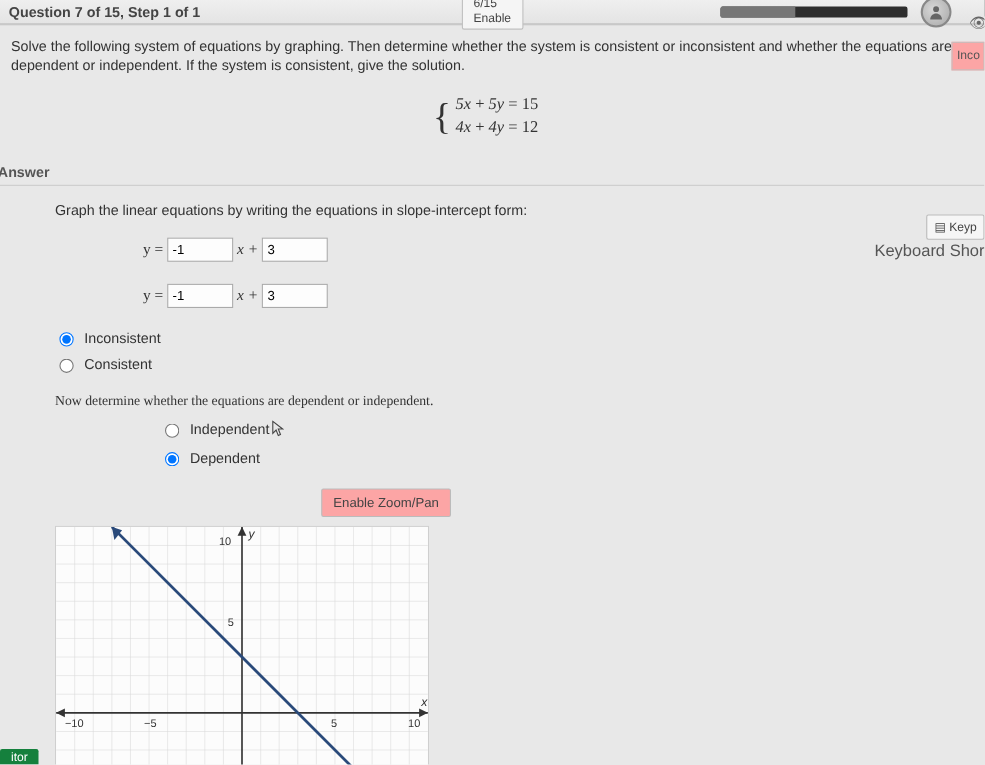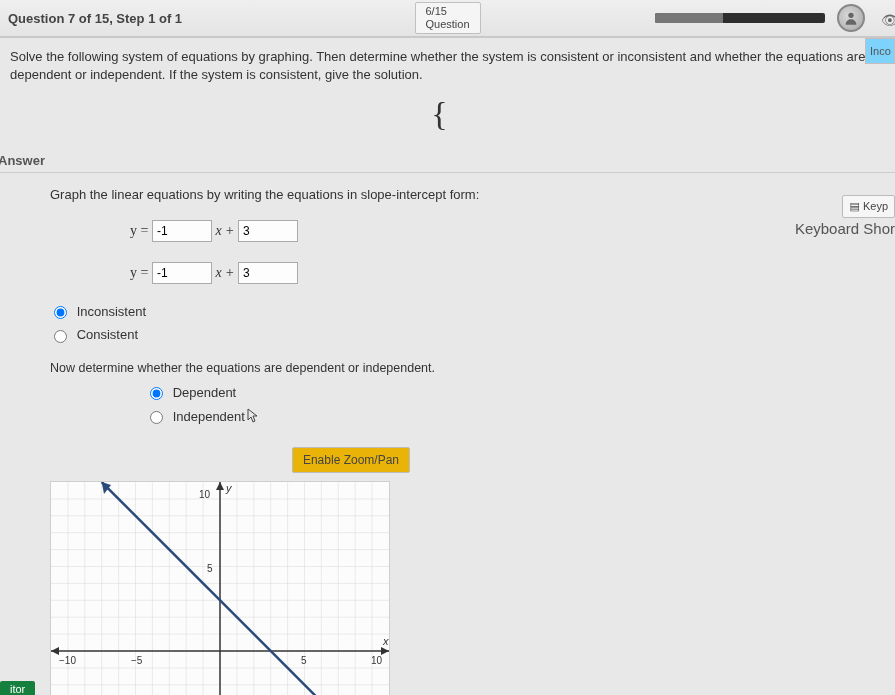--- a/index.html
+++ b/index.html
@@ -18,21 +18,21 @@
     right: 0;
     background: #3a3a3a;
     color: #d8d8d8;
     font-size: 10px;
     padding: 2px 8px;
     letter-spacing: 0.5px;
   }
   .header-bar {
     display: flex;
     align-items: center;
-    height: 38px;
+    height: 23px;
     background: linear-gradient(#efefef, #e4e4e4);
     border-bottom: 2px solid #c8c8c8;
     padding: 0 0 0 8px;
     position: relative;
   }
   .q-title { font-size: 13px; font-weight: bold; color: #444; }
   .score-box {
     position: absolute;
     left: 50%;
     transform: translateX(-50%);
@@ -68,21 +68,21 @@
     display: flex;
     align-items: center;
     justify-content: center;
     background: radial-gradient(circle at 40% 40%, #d8d8d8, #a8a8a8);
   }
   .avatar-circle svg { width: 16px; height: 16px; }
   .inco-badge {
     position: absolute;
     right: 0;
     top: 38px;
-    background: #7dd3fc;
+    background: #fca5a5;
     border: 1px solid #c8bdbd;
     font-size: 11px;
     padding: 6px 4px;
     color: #555;
     width: 30px;
     text-align: left;
   }
   .eye-badge {
     position: absolute;
     right: 0;
@@ -161,21 +161,21 @@
   .radio-row { margin: 8px 0 8px 4px; font-size: 13px; }
   .radio-row input { margin-right: 6px; vertical-align: middle; }
   .radio-indent { margin-left: 100px; }
   .cursor-icon { display: inline-block; vertical-align: middle; }
   .graph-col { position: relative; width: 360px; }
   .zoom-btn {
     position: absolute;
     right: 0;
     top: 0;
     border: 1px solid #bbb;
-    background: #eab308;
+    background: #fca5a5;
     font-size: 12px;
     padding: 5px 10px;
     color: #444;
     border-radius: 2px;
   }
   .graph-box {
     margin-top: 34px;
     border: 1px solid #cfcfcf;
     background: #fcfcfc;
     width: 340px;
@@ -195,41 +195,45 @@
 </style>
 </head>
 <body>
 
 <div class="top-right-name">DELANIE HENRY</div>
 
 <div class="header-bar">
   <div class="q-title">Question 7 of 15, Step 1 of 1</div>
   <div class="score-box">
     <div>6/15</div>
-    <div>Question</div>
+    <div>Enable</div>
   </div>
   <div class="progress-wrap">
     <div class="progress-fill"></div>
   </div>
   <div class="avatar-circle">
     <svg viewBox="0 0 24 24">
         <circle cx="12" cy="8" r="4" fill="#666"></circle>
         <path d="M4 22c0-5 4-8 8-8s8 3 8 8" fill="#666"></path>
       </svg>
   </div>
   <div class="eye-badge">👁</div>
 </div>
 
 <div class="inco-badge">Inco</div>
 
 <div class="problem-area">
   <span>Solve the following system of equations by graphing. Then determine whether the system is consistent or inconsistent and whether the equations are dependent or independent. If the system is consistent, give the solution.</span>
   <div class="eq-system">
     <span class="brace-wrap">
       <span class="brace">{</span>
+      <span class="eq-lines">
+        <span><i>5x</i> + <i>5y</i> = 15</span><br>
+        <span><i>4x</i> + <i>4y</i> = 12</span>
+      </span>
     </span>
   </div>
 </div>
 
 <div class="answer-label">Answer</div>
 
 <div class="side-buttons">
   <span class="side-btn">▤ <span>Keyp</span></span><br>
   <span class="side-label">Keyboard Shor</span>
 </div>
@@ -254,30 +258,30 @@
 
     <div class="radio-row">
       <input type="radio" name="cons" checked="" style="">
       <span>Inconsistent</span>
     </div>
     <div class="radio-row">
       <input type="radio" name="cons" style="">
       <span>Consistent</span>
     </div>
 
-    <div class="sub-instr" style="margin-top:18px;">Now determine whether the equations are dependent or independent.</div>
-    <div class="radio-row radio-indent">
-      <input type="radio" name="dep" checked="" style="">
-      <span>Dependent</span>
-    </div>
+    <div class="sub-instr" style="margin-top:18px;font-family:Liberation Serif, serif;">Now determine whether the equations are dependent or independent.</div>
     <div class="radio-row radio-indent">
       <input type="radio" name="dep" style="">
       <span>Independent</span><span class="cursor-icon"><svg width="14" height="16" viewBox="0 0 14 16">
             <path d="M3 1 L3 12 L6 9 L8 14 L10 13 L8 8 L12 8 Z" fill="none" stroke="#444" stroke-width="1"></path>
           </svg></span>
+    </div>
+    <div class="radio-row radio-indent">
+      <input type="radio" name="dep" checked="" style="">
+      <span>Dependent</span>
     </div>
   </div>
 
   <div class="graph-col">
     <button class="zoom-btn">Enable Zoom/Pan</button>
     <div class="graph-box">
       <svg width="338" height="338" viewBox="0 0 338 338">
         <g>
           <rect x="0" y="0" width="338" height="338" fill="#fcfcfc"></rect>
           <g stroke="#d8d8d8" stroke-width="0.5">

